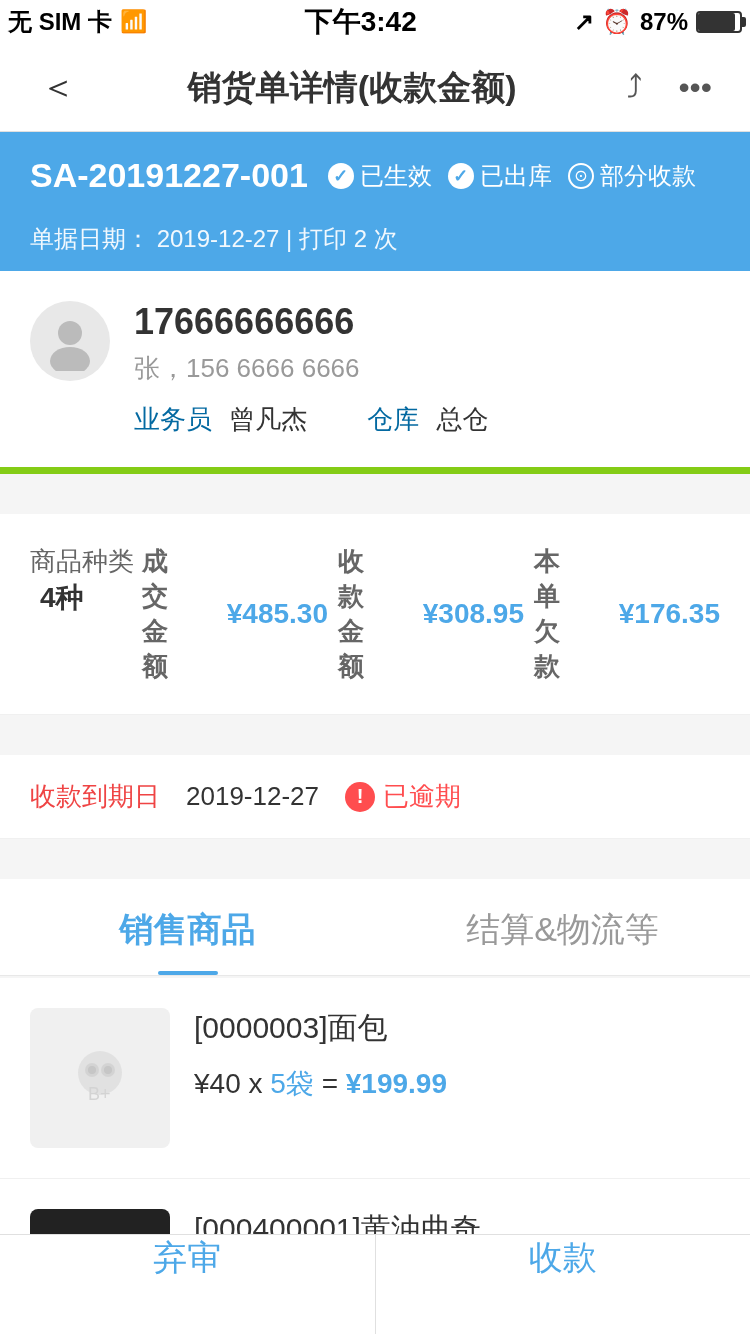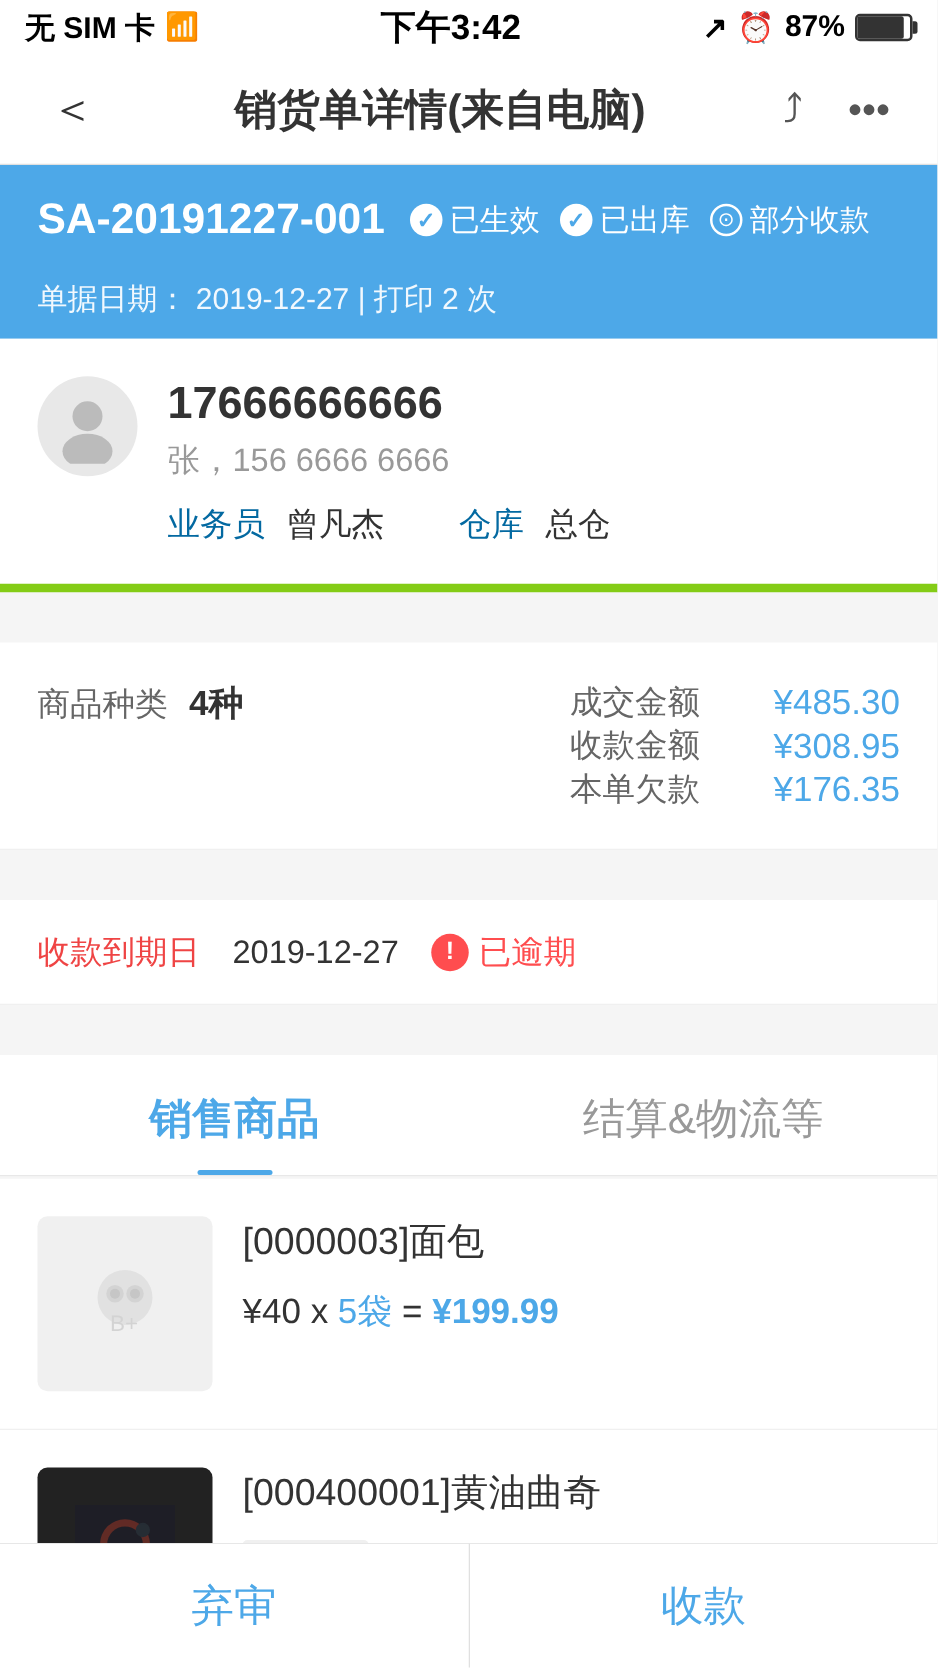--- a/index.html
+++ b/index.html
@@ -13,21 +13,21 @@
       font-size: 28px;
     }
 
     
     .status-bar {
       display: flex;
       justify-content: space-between;
       align-items: center;
       background: #fff;
       height: 44px;
-      padding: 0 20px;
+      padding: 0 8px;
       font-size: 24px;
       font-weight: 600;
     }
     .status-left { display: flex; align-items: center; gap: 8px; }
     .status-center { font-size: 28px; font-weight: 600; }
     .status-right { display: flex; align-items: center; gap: 8px; font-size: 24px; }
     .wifi-icon { font-size: 22px; }
     .battery-bar {
       display: inline-block;
       width: 46px;
@@ -188,21 +188,21 @@
       background: #fff;
       padding: 30px;
       margin-top: 20px;
       display: flex;
       justify-content: space-between;
       align-items: flex-start;
       border-bottom: 1px solid #f0f0f0;
     }
     .summary-left { font-size: 26px; color: #666; }
     .summary-left .kind-count { font-size: 28px; color: #333; font-weight: 600; margin-left: 10px; }
-    .summary-right { display: flex; flex-direction: column; text-align: right; }
+    .summary-right { display: flex; flex-direction: row; gap: 10px; text-align: right; font-weight: bold; }
     .summary-row {
       display: flex;
       justify-content: flex-end;
       align-items: center;
       gap: 20px;
       font-size: 26px;
     }
     .summary-row-label { color: #666; }
     .summary-row-value { color: #4DA8E8; font-size: 28px; min-width: 140px; text-align: right; }
 
@@ -329,21 +329,20 @@
       left: 0;
       width: 750px;
       height: 100px;
       background: #fff;
       border-top: 1px solid #e0e0e0;
       display: flex;
     }
     .bottom-btn {
       flex: 1;
       display: flex;
-      align-items: center;
       justify-content: center;
       font-size: 34px;
       cursor: pointer;
       font-weight: 500;
     }
     .bottom-btn.abandon { color: #4DA8E8; border-right: 1px solid #e0e0e0; }
     .bottom-btn.collect { color: #4DA8E8; }
 
     
     .section-divider {
@@ -365,21 +364,21 @@
     <span>⏰</span>
     <span>87%</span>
     <div class="battery-bar">
       <div class="battery-fill"></div>
     </div>
   </div>
 </div>
 
 <div class="nav-bar">
   <span class="nav-back">＜</span>
-  <span class="nav-title">销货单详情(来自电脑)</span>
+  <span class="nav-title">销货单详情(收款金额)</span>
   <div class="nav-actions">
     <span class="nav-icon">⤴</span>
     <span class="nav-icon">•••</span>
   </div>
 </div>
 
 <div class="header-banner">
   <div class="banner-top">
     <span class="order-id">SA-20191227-001</span>
     <div class="status-badges">

